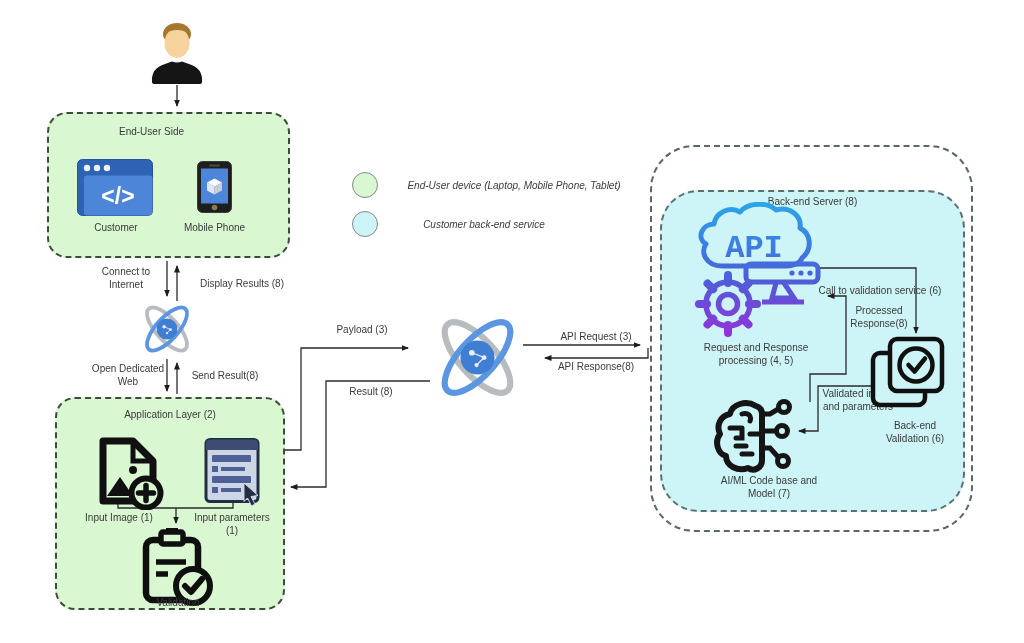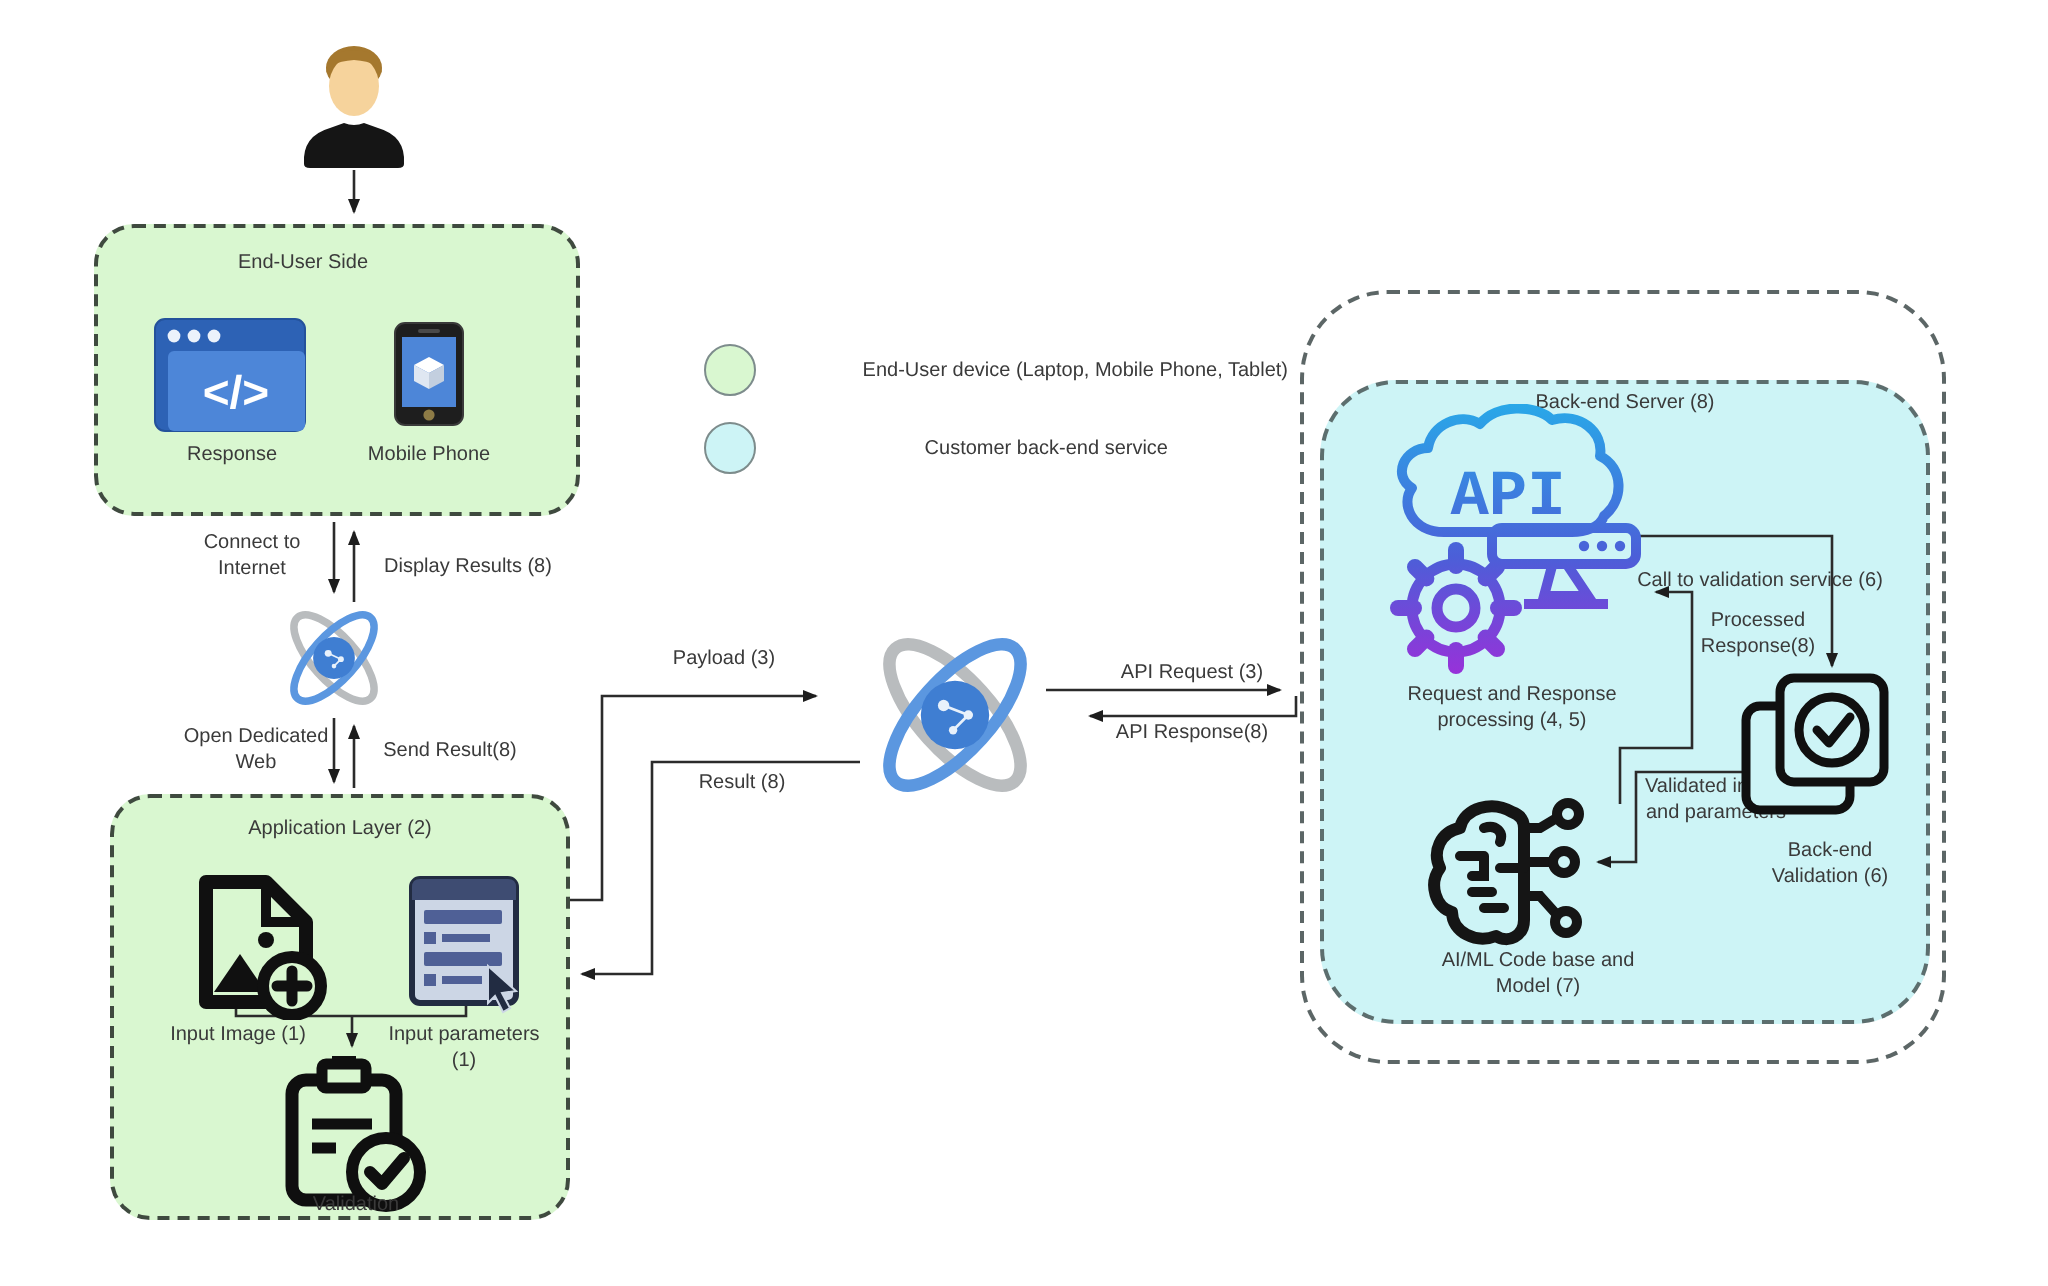--- a/index.html
+++ b/index.html
@@ -1,20 +1,20 @@
 <!DOCTYPE html>
 <html><head>
 <meta charset="utf-8">
 <style>
   html,body{margin:0;padding:0;background:#ffffff;}
   #canvas{position:relative;width:1024px;height:643px;background:#ffffff;overflow:hidden;
           font-family:"Liberation Sans",sans-serif;}
   .abs{position:absolute;}
   .lbl{position:absolute;font-size:10px;color:#3a3a3a;text-align:center;line-height:1.28;}
-  .lbl.left{text-align:right;}
+  .lbl.left{text-align:center;font-style:italic;}
   .box{position:absolute;border:2px dashed #44504a;box-sizing:border-box;}
   .box.green{background:#d9f7d0;border-color:#3f4a3f;border-radius:20px;}
   .box.cyan{background:#cdf4f6;border-color:#5c6e6e;border-radius:38px;}
   .box.aws{background:#ffffff;border-color:#5c6666;border-radius:44px;}
   #overlay{position:absolute;left:0;top:0;width:1024px;height:643px;pointer-events:none;}
   .conn{stroke:#2b2b2b;stroke-width:1.3;fill:none;}
   .legend-swatch{position:absolute;width:26px;height:26px;border-radius:50%;border:1.5px solid #7d8c8c;box-sizing:border-box;}
   .legend-swatch.green{background:#d9f7d0;}
   .legend-swatch.cyan{background:#cdf4f6;}
 </style>
@@ -64,21 +64,21 @@
   </svg>
 
   <svg class="abs" style="left:77px;top:159px;" width="76" height="57" viewBox="0 0 76 57">
     <rect x="0.5" y="0.5" width="75" height="56" rx="5" fill="#2d62b5" stroke="#24529b"></rect>
     <circle cx="10" cy="9" r="3.2" fill="#ecf2fb"></circle>
       <circle cx="20" cy="9" r="3.2" fill="#ecf2fb"></circle>
       <circle cx="30" cy="9" r="3.2" fill="#ecf2fb"></circle>
     <rect x="7" y="16.5" width="68.5" height="40" rx="3" fill="#4d86d8"></rect>
     <text x="41" y="45" font-size="23" font-weight="bold" fill="#ffffff" text-anchor="middle" font-family="Liberation Sans, sans-serif">&lt;/&gt;</text>
   </svg>
-  <div class="lbl" style="left:77px;top:222px;width:78px;">Response</div>
+  <div class="lbl" style="left:77px;top:222px;width:78px;">Customer</div>
 
   <svg class="abs" style="left:197px;top:161px;" width="35" height="52" viewBox="0 0 35 52">
     <rect x="0.5" y="0.5" width="34" height="51" rx="5" fill="#1e1e1e" stroke="#3a3a3a"></rect>
     <rect x="12" y="3.5" width="11" height="2" rx="1" fill="#4a4a4a"></rect>
     <rect x="4" y="7.5" width="27" height="35" fill="#4d86d8"></rect>
     <polygon points="17.5,17.5 25,21.5 17.5,25.5 10,21.5" fill="#ffffff"></polygon>
     <polygon points="10,21.5 17.5,25.5 17.5,33.5 10,29.5" fill="#dfe7f2"></polygon>
     <polygon points="25,21.5 17.5,25.5 17.5,33.5 25,29.5" fill="#c3cfdf"></polygon>
     <circle cx="17.5" cy="46.5" r="2.8" fill="#8d7b46"></circle>
   </svg>
@@ -111,21 +111,21 @@
         <ellipse cx="50" cy="50" rx="47" ry="19" fill="none" stroke="#5b97e0" stroke-width="6.5"></ellipse>
       </g>
     <circle cx="50" cy="50" r="18" fill="#3f7ed2"></circle>
     <path d="M44,45 L57,50 L49,58" stroke="#e8f1fb" stroke-width="1.4" fill="none"></path>
     <circle cx="44" cy="45" r="3" fill="#e8f1fb"></circle>
       <circle cx="57" cy="50" r="2.5" fill="#e8f1fb"></circle>
       <circle cx="49" cy="58" r="2.2" fill="#e8f1fb"></circle>
   </svg>
 
   <div class="lbl" style="left:90px;top:266px;width:72px;">Connect to Internet</div>
-  <div class="lbl" style="left:184px;top:278px;width:100px;">Display Results (8)</div>
+  <div class="lbl" style="left:184px;top:278px;width:100px;text-align:right;">Display Results (8)</div>
   <div class="lbl" style="left:86px;top:363px;width:84px;">Open Dedicated Web</div>
   <div class="lbl" style="left:182px;top:370px;width:86px;">Send Result(8)</div>
   <div class="lbl" style="left:322px;top:324px;width:80px;">Payload (3)</div>
   <div class="lbl" style="left:333px;top:386px;width:76px;">Result (8)</div>
   <div class="lbl" style="left:550px;top:331px;width:92px;">API Request (3)</div>
   <div class="lbl" style="left:548px;top:361px;width:96px;">API Response(8)</div>
 
   <svg class="abs" style="left:93px;top:436px;" width="72" height="74" viewBox="0 0 72 74">
     <path d="M10,5 H40 L60,25 V65 H10 z" fill="none" stroke="#101010" stroke-width="7" stroke-linejoin="round"></path>
     <path d="M40,5 V25 H60" fill="none" stroke="#101010" stroke-width="5"></path>

